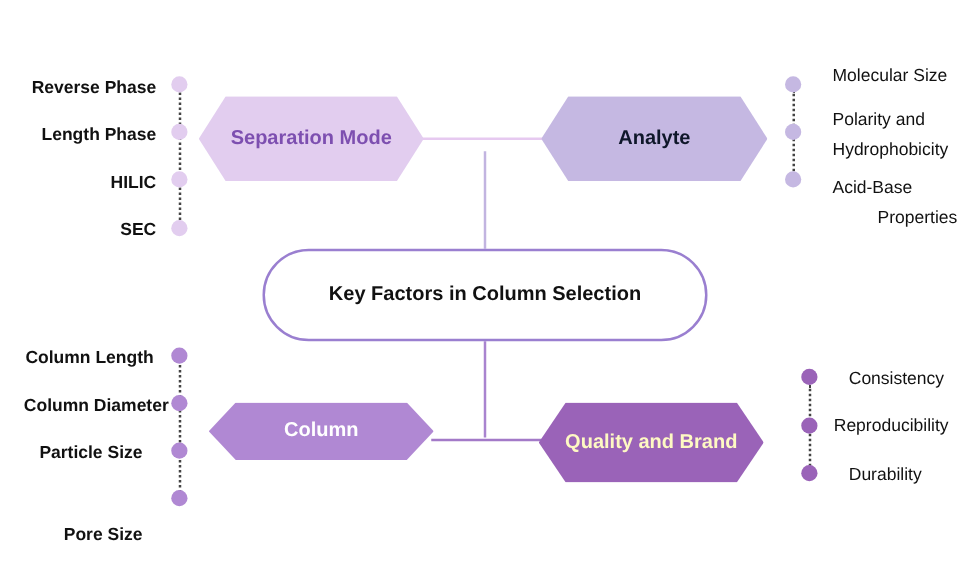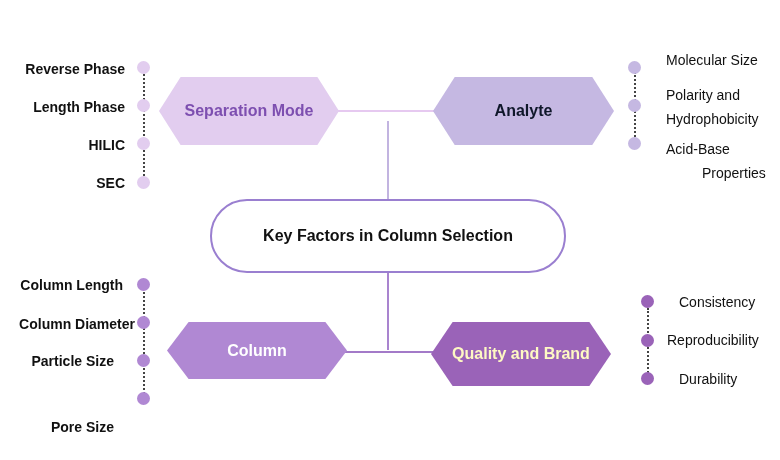--- a/index.html
+++ b/index.html
@@ -51,21 +51,21 @@
 <div class="lbl" style="left:666px;top:48px;">Molecular Size</div>
 <div class="lbl" style="left:666px;top:83px;">Polarity and</div>
 <div class="lbl" style="left:666px;top:107px;">Hydrophobicity</div>
 <div class="lbl" style="left:666px;top:137px;">Acid-Base</div>
 <div class="lbl" style="left:666px;top:161px;margin-left:36px;">Properties</div>
 
 <div class="center">
   <span>Key Factors in Column Selection</span>
 </div>
 
-<div class="hex" style="left:167px;top:322px;width:180px;height:57px;background:#b088d3;color:#fff;flex-direction:column;">
+<div class="hex" style="left:167px;top:322px;width:180px;height:46px;background:#b088d3;color:#fff;flex-direction:column;">
   <span>Column</span>
 </div>
 <div class="vdots" style="left:143px;top:292px;height:106px;"></div>
 <div class="dot" style="left:137px;top:278px;background:#b088d3;"></div>
 <div class="dot" style="left:137px;top:316px;background:#b088d3;"></div>
 <div class="dot" style="left:137px;top:354px;background:#b088d3;"></div>
 <div class="dot" style="left:137px;top:392px;background:#b088d3;"></div>
 <div class="lbl r" style="right:657px;top:273px;">Column Length</div>
 <div class="lbl r" style="right:645px;top:312px;">Column Diameter</div>
 <div class="lbl r" style="right:666px;top:349px;">Particle Size</div>

